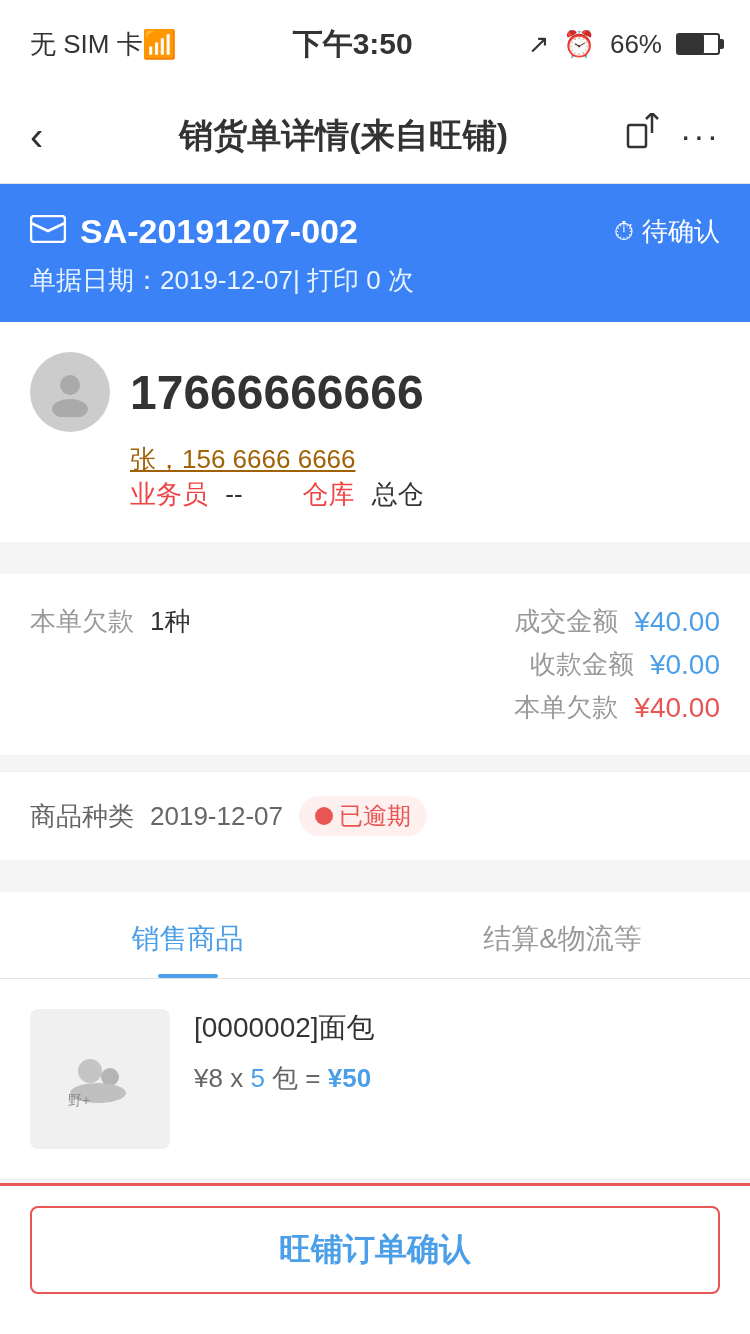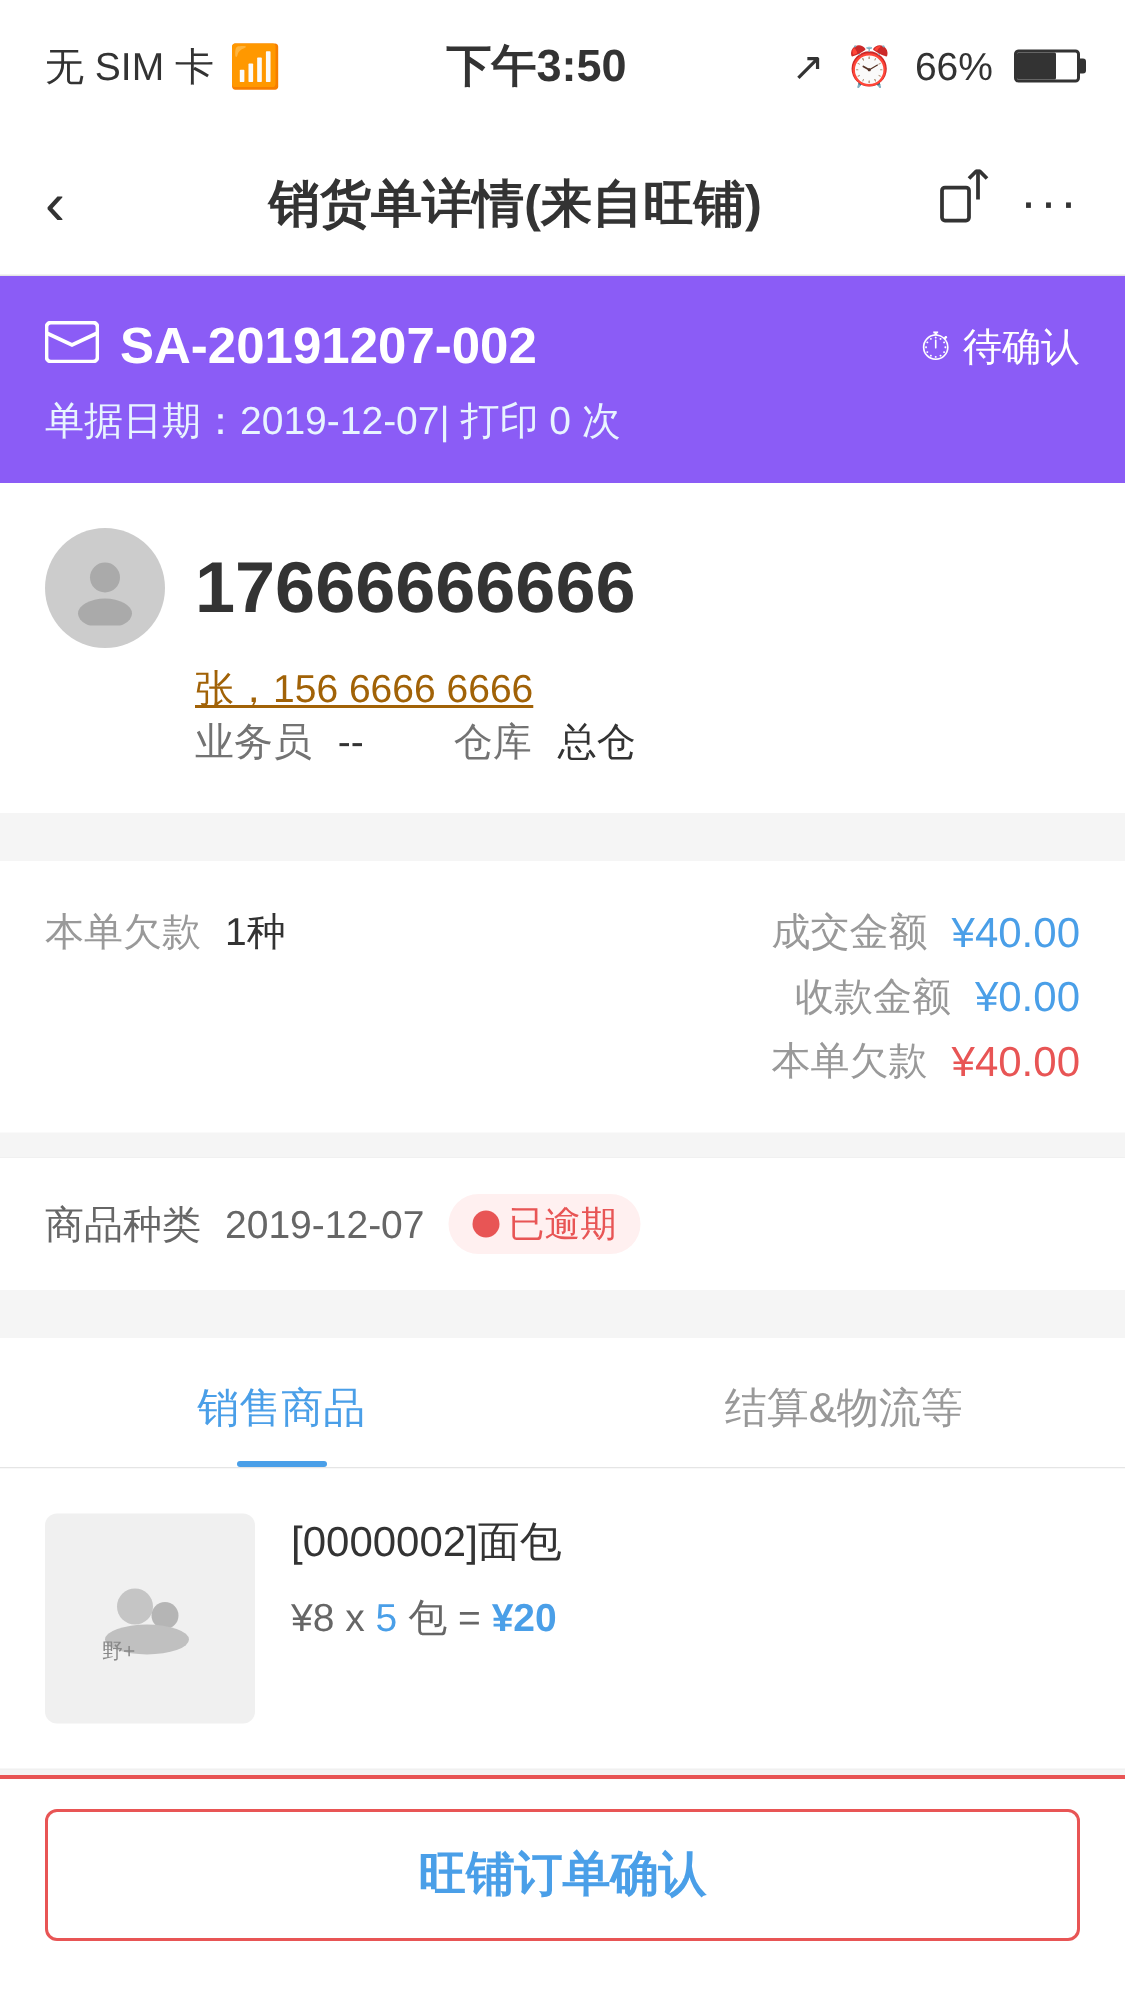--- a/index.html
+++ b/index.html
@@ -17,21 +17,21 @@
     .status-bar {
       background: #fff;
       display: flex;
       justify-content: space-between;
       align-items: center;
       padding: 0 30px;
       height: 88px;
       font-size: 26px;
       font-weight: 500;
     }
-    .status-left { display: flex; align-items: center; gap: 10px; }
+    .status-left { display: flex; align-items: center; }
     .status-right { display: flex; align-items: center; gap: 14px; }
     .wifi-icon { font-size: 28px; }
 
     
     .nav-bar {
       background: #fff;
       display: flex;
       align-items: center;
       height: 96px;
       padding: 0 30px;
@@ -56,21 +56,21 @@
       align-items: center;
       gap: 20px;
     }
     .nav-icon {
       font-size: 36px;
       color: #333;
     }
 
     
     .order-header {
-      background: #8b5cf6;
+      background: #3b82f6;
       padding: 28px 30px 24px;
     }
     .order-header-top {
       display: flex;
       justify-content: space-between;
       align-items: center;
       margin-bottom: 12px;
     }
     .order-number {
       font-size: 34px;
@@ -127,21 +127,21 @@
       margin-left: 100px;
       text-decoration: underline;
     }
     .customer-meta {
       display: flex;
       gap: 60px;
       margin-left: 100px;
       font-size: 26px;
       color: #666;
     }
-    .meta-label { color: #737373; }
+    .meta-label { color: #ef4444; }
     .meta-value { color: #333; margin-left: 10px; }
 
     
     .summary-card {
       background: #fff;
       padding: 30px;
       margin-bottom: 16px;
     }
     .summary-grid {
       display: flex;
@@ -448,21 +448,21 @@
     <div class="product-info">
       <div class="product-name">
         <span>[0000002]</span><span>面包</span>
       </div>
       <div class="product-price">
         <span>¥8</span>
         <span>x</span>
         <span class="qty">5</span>
         <span>包</span>
         <span> </span><span>=</span><span> </span>
-        <span class="total">¥20</span>
+        <span class="total">¥50</span>
       </div>
     </div>
   </div>
 </div>
 
 <div class="content-spacer"></div>
 
 <div class="bottom-action">
   <button class="confirm-button">
     <span>旺铺订单确认</span>

